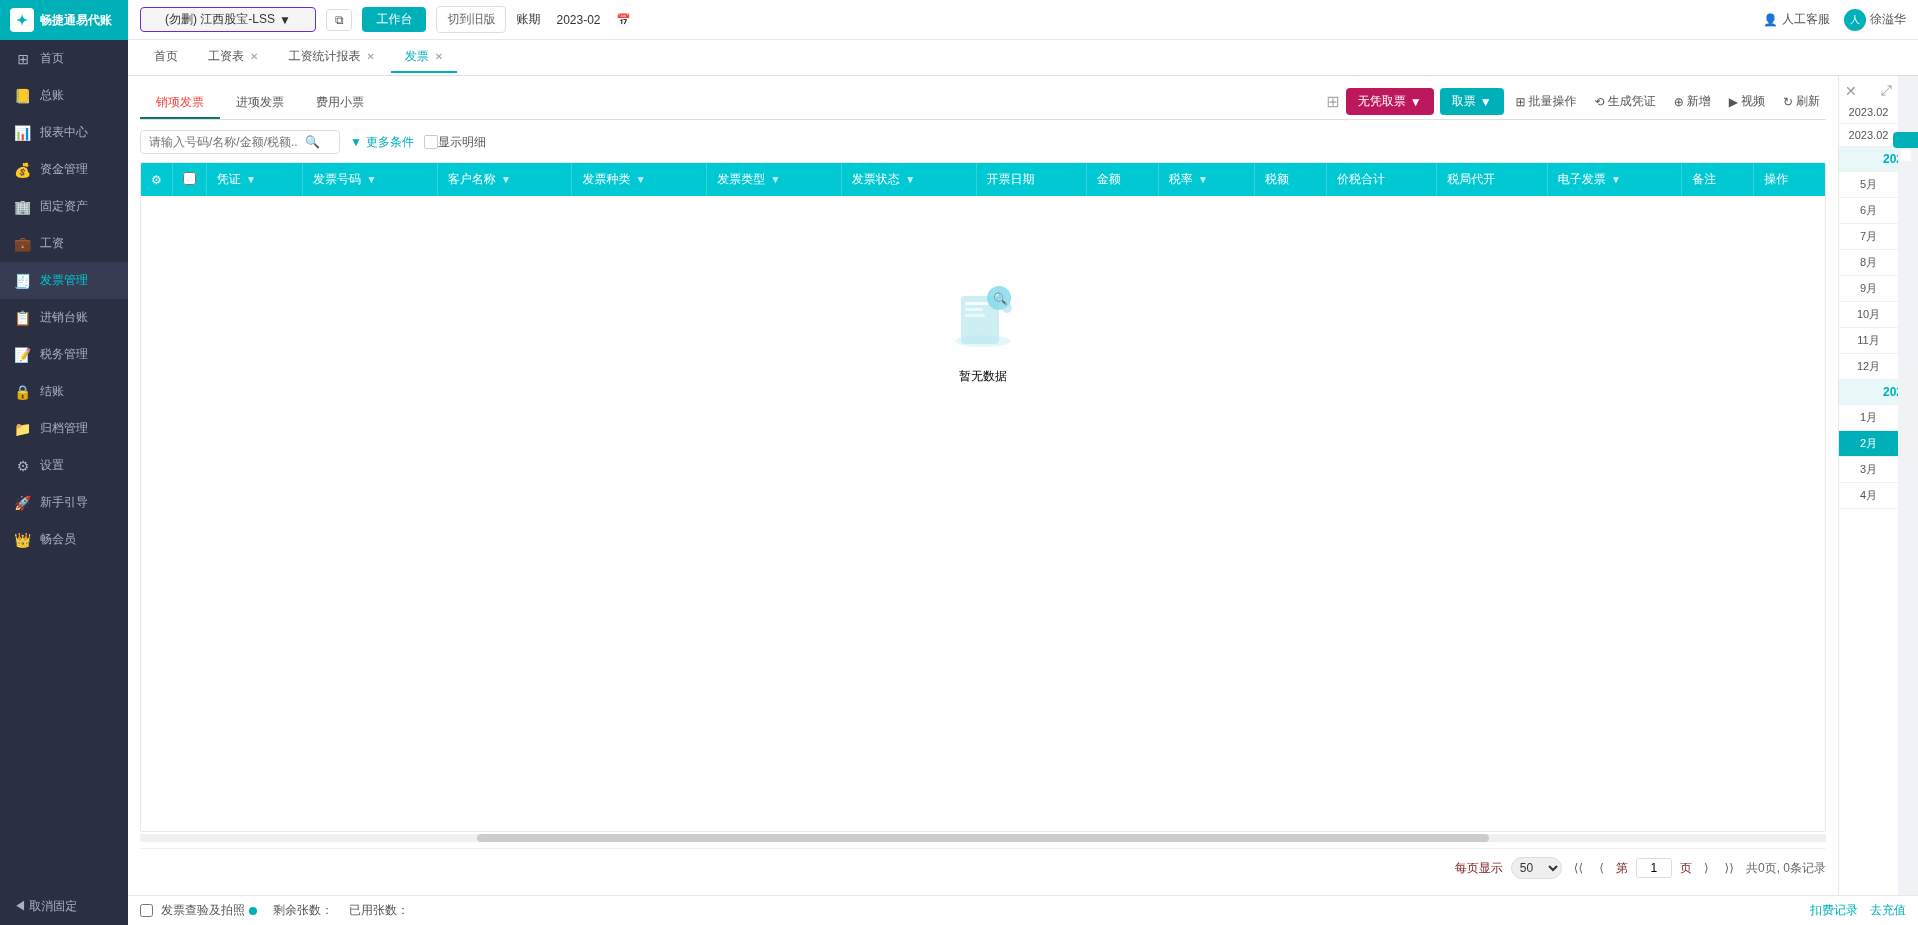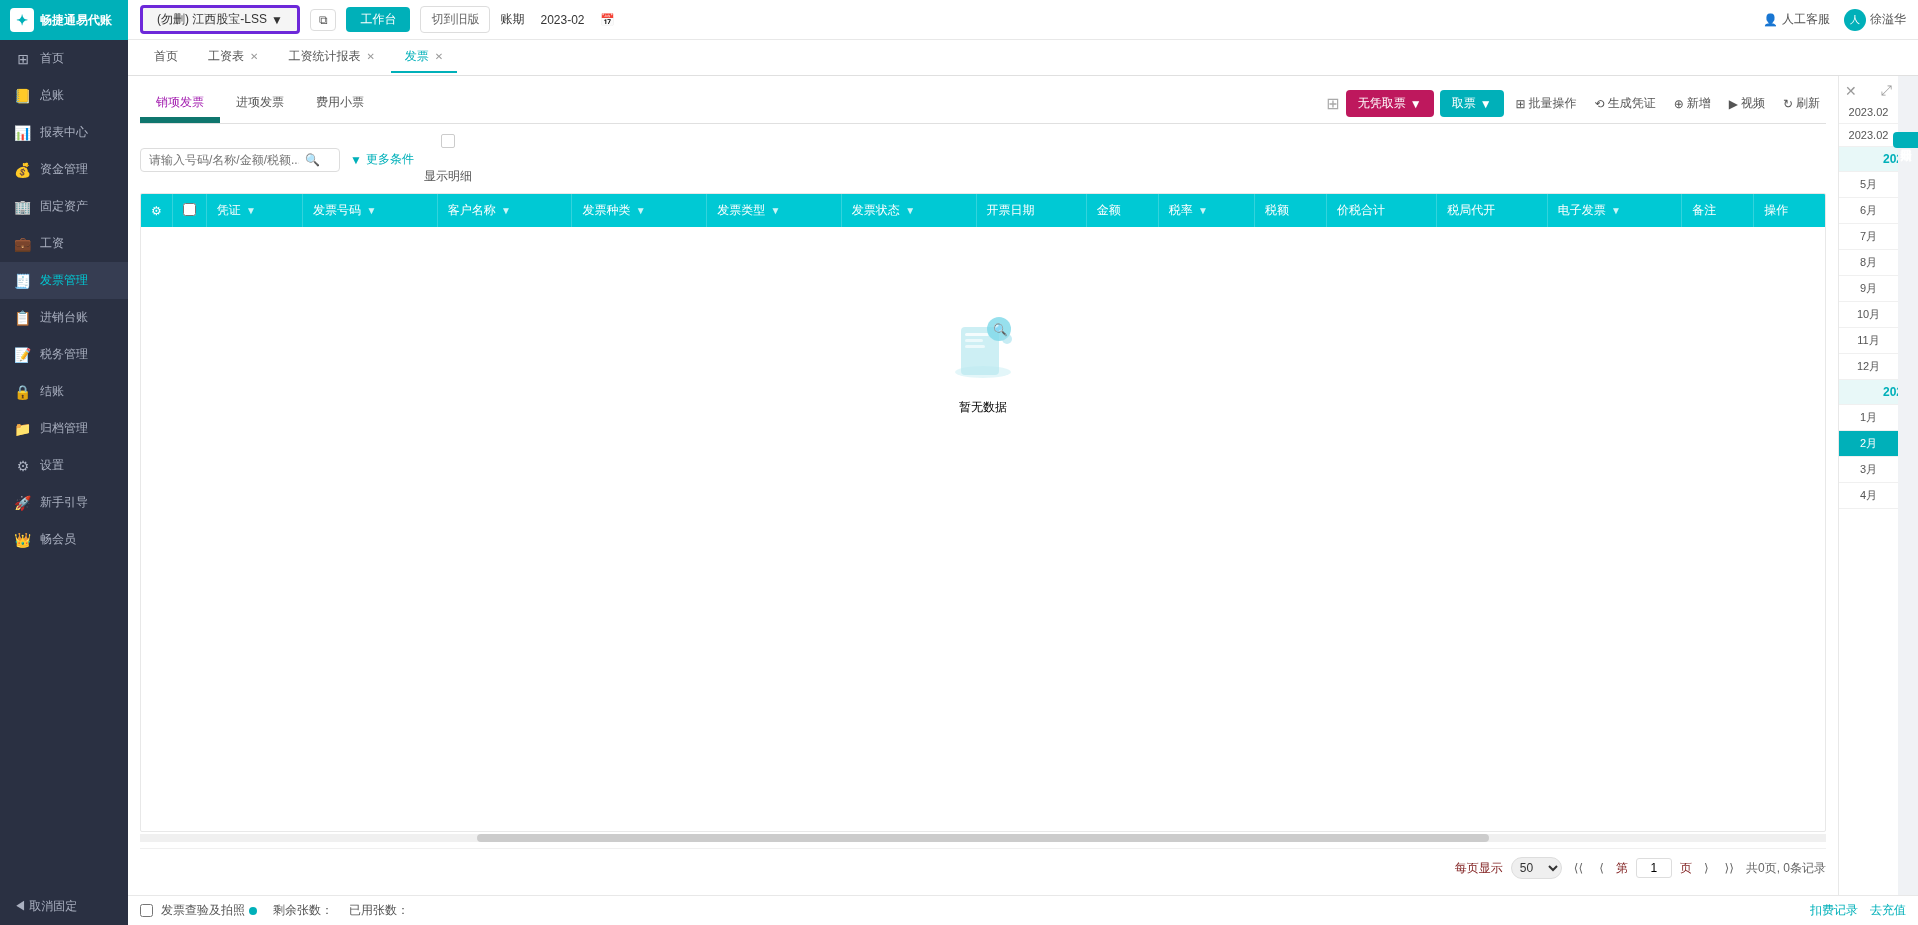--- a/index.html
+++ b/index.html
@@ -75,23 +75,23 @@
       padding: 0 12px;
       gap: 10px;
       border-bottom: 1px solid #e8e8e8;
       flex-shrink: 0;
     }
     .company-selector {
       display: flex;
       align-items: center;
       gap: 4px;
       background: #f5f5f5;
-      border: 3px solid #6d28d9;
+      border: 1px solid #6d28d9;
       border-radius: 4px;
-      padding: 3px 14px;
+      padding: 3px 24px;
       cursor: pointer;
       font-size: 12px;
       color: #333;
     }
     .workbench-btn {
       background: #00b0b9;
       color: white;
       border: none;
       border-radius: 4px;
       padding: 4px 14px;
@@ -185,22 +185,22 @@
       border-bottom: 1px solid #e0e0e0;
     }
     .sub-tab {
       padding: 6px 16px;
       cursor: pointer;
       color: #555;
       font-size: 13px;
       border-bottom: 2px solid transparent;
     }
     .sub-tab.active {
-      color: #a21caf;
-      border-bottom: 6px solid #0f766e;
+      color: #ef4444;
+      border-bottom: 2px solid #0f766e;
       font-weight: 500;
     }
     .toolbar-right {
       margin-left: auto;
       display: flex;
       align-items: center;
       gap: 8px;
     }
     .btn-green {
       background: #be185d;
@@ -278,25 +278,24 @@
       display: flex;
       align-items: center;
       gap: 4px;
       color: #00b0b9;
       cursor: pointer;
       font-size: 12px;
     }
     .show-detail {
       display: flex;
       align-items: center;
-      gap: 20px;
+      gap: 0;
       color: #555;
       font-size: 12px;
       cursor: pointer;
-      flex-direction: column;
     }
     .checkbox {
       width: 14px;
       height: 14px;
       border: 1px solid #ccc;
       border-radius: 2px;
     }
 
     
     .table-container {

